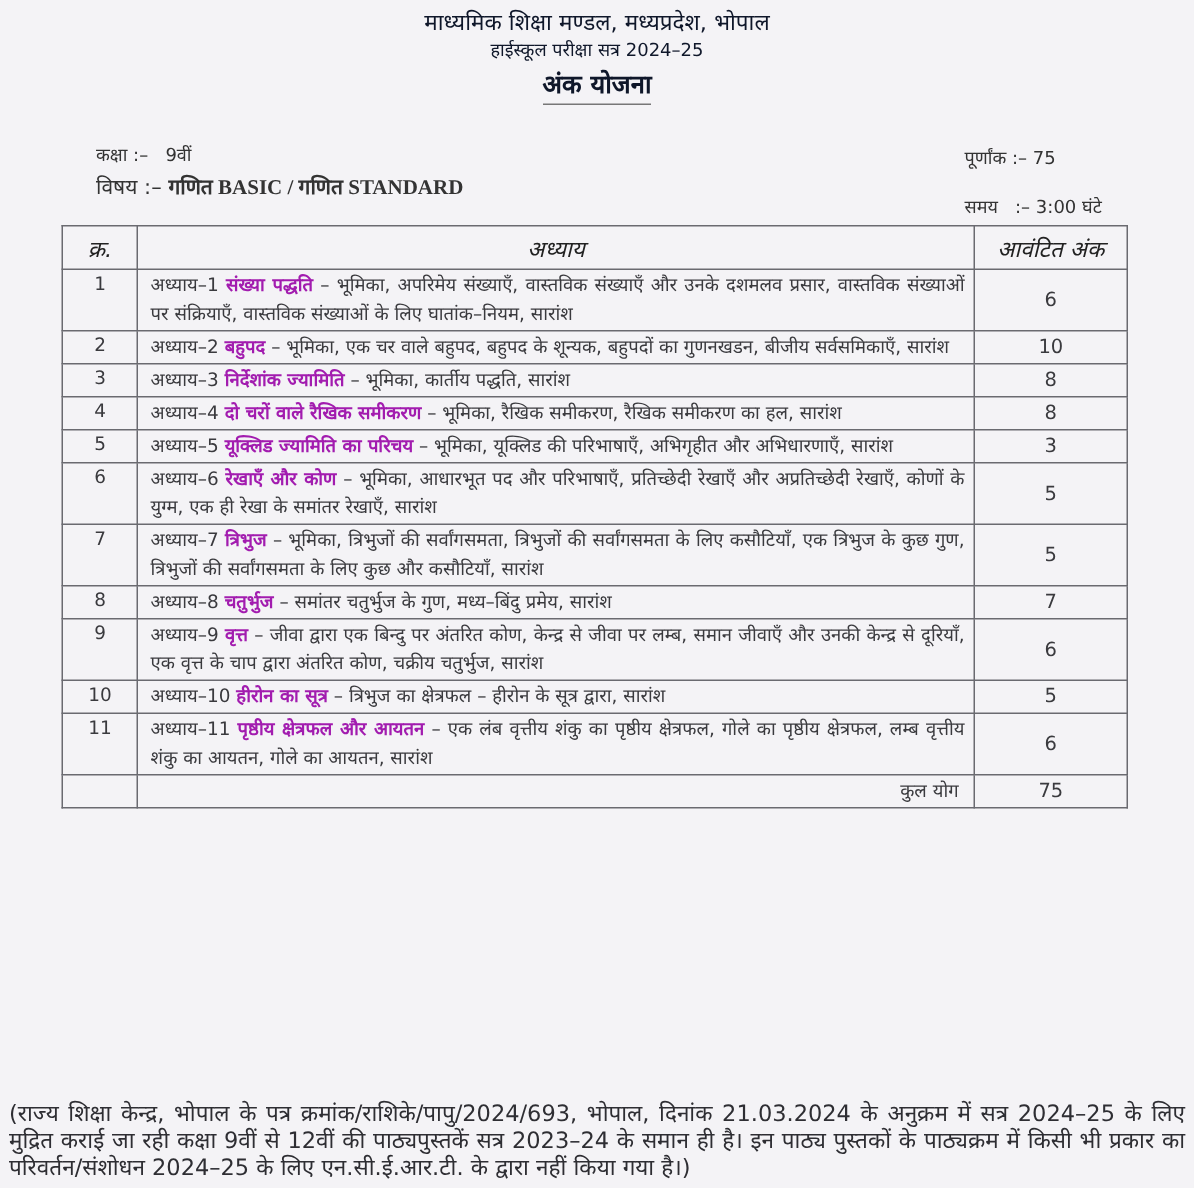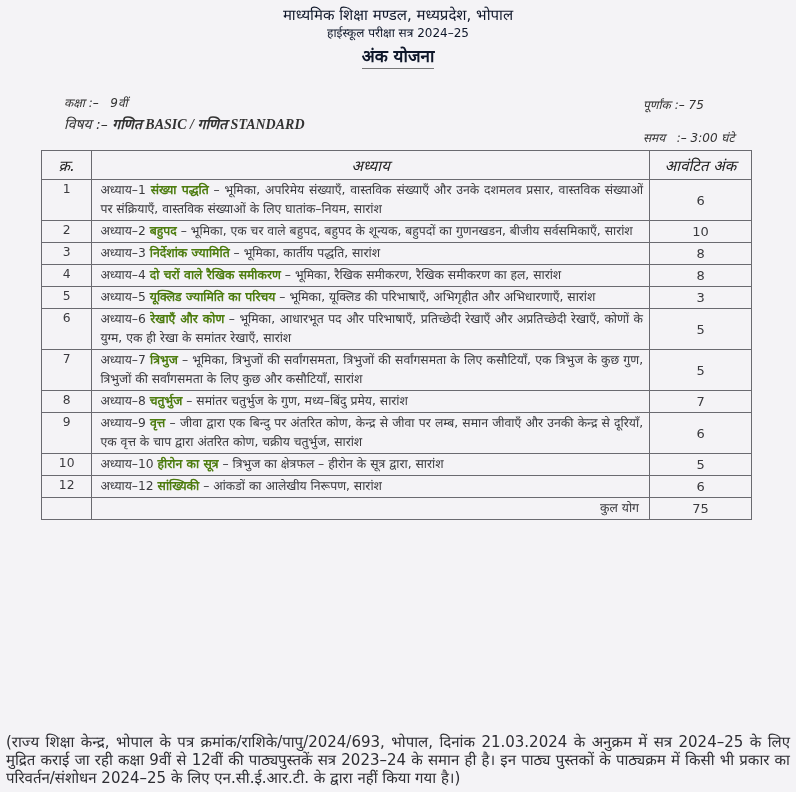--- a/index.html
+++ b/index.html
@@ -8,34 +8,34 @@
     background: #f4f3f6;
     font-family: "DejaVu Sans", "Liberation Sans", sans-serif;
     color: #2a2a2e;
     position: relative;
   }
   .hdr { position: absolute; left: 0; width: 796px; text-align: center; color: #0f172a; }
   .h1 { top: 4px; font-size: 15px; }
   .h2 { top: 24px; font-size: 12px; }
   .h3 { top: 44px; font-size: 17px; font-weight: bold; }
   .h3 span { border-bottom: 1px solid #777; padding-bottom: 2px; }
-  .meta { position: absolute; font-size: 12px; color: #333; font-style: italic; }
+  .meta { position: absolute; font-size: 12px; color: #333; }
   .meta.big { font-size: 14px; }
   .meta b { font-family: "Liberation Serif", serif; font-size: 14px; }
   table {
     position: absolute; left: 41px; top: 150px;
     border-collapse: collapse; width: 711px;
     font-size: 12.3px; color: #3a3a3e;
   }
   td, th { border: 1px solid #6a6a70; vertical-align: top; }
   th { font-weight: normal; font-size: 15px; height: 26px; vertical-align: middle; color: #222; font-style: italic; }
   td.sn { width: 48px; text-align: center; padding-top: 2px; }
   td.ch { width: 548px; padding: 1px 6px 1px 8px; line-height: 19px; text-align: justify; }
   td.mk { width: 100px; text-align: center; vertical-align: middle; font-size: 13px; }
-  .ct { font-weight: bold; color: #4d7c0f; }
+  .ct { font-weight: bold; color: #a21caf; }
   td.total { text-align: right; padding-right: 10px; }
   .note {
     position: absolute; left: 6px; top: 733px; width: 784px;
     font-size: 15px; line-height: 18px; color: #2e2e33; text-align: justify;
   }
 </style>
 </head>
 <body>
 
 <div class="hdr h1">माध्यमिक शिक्षा मण्डल, मध्यप्रदेश, भोपाल</div>
@@ -112,22 +112,22 @@
         <td class="sn">9</td>
         <td class="ch"><span>अध्याय–9</span> <span class="ct">वृत्त</span> <span>– जीवा द्वारा एक बिन्दु पर अंतरित कोण, केन्द्र से जीवा पर लम्ब, समान जीवाएँ और उनकी केन्द्र से दूरियाँ, एक वृत्त के चाप द्वारा अंतरित कोण, चक्रीय चतुर्भुज, सारांश</span></td>
         <td class="mk">6</td>
       </tr>
       <tr>
         <td class="sn">10</td>
         <td class="ch"><span>अध्याय–10</span> <span class="ct">हीरोन का सूत्र</span> <span>– त्रिभुज का क्षेत्रफल – हीरोन के सूत्र द्वारा, सारांश</span></td>
         <td class="mk">5</td>
       </tr>
       <tr>
-        <td class="sn">12</td>
-        <td class="ch"><span>अध्याय–12</span> <span class="ct">सांख्यिकी</span> <span>– आंकडों का आलेखीय निरूपण, सारांश</span></td>
+        <td class="sn">11</td>
+        <td class="ch"><span>अध्याय–11</span> <span class="ct">पृष्ठीय क्षेत्रफल और आयतन</span> <span>– एक लंब वृत्तीय शंकु का पृष्ठीय क्षेत्रफल, गोले का पृष्ठीय क्षेत्रफल, लम्ब वृत्तीय शंकु का आयतन, गोले का आयतन, सारांश</span></td>
         <td class="mk">6</td>
       </tr>
     </tbody>
   <tfoot>
     <tr>
       <td class="sn"></td>
       <td class="ch total">कुल योग</td>
       <td class="mk">75</td>
     </tr>
   </tfoot>

